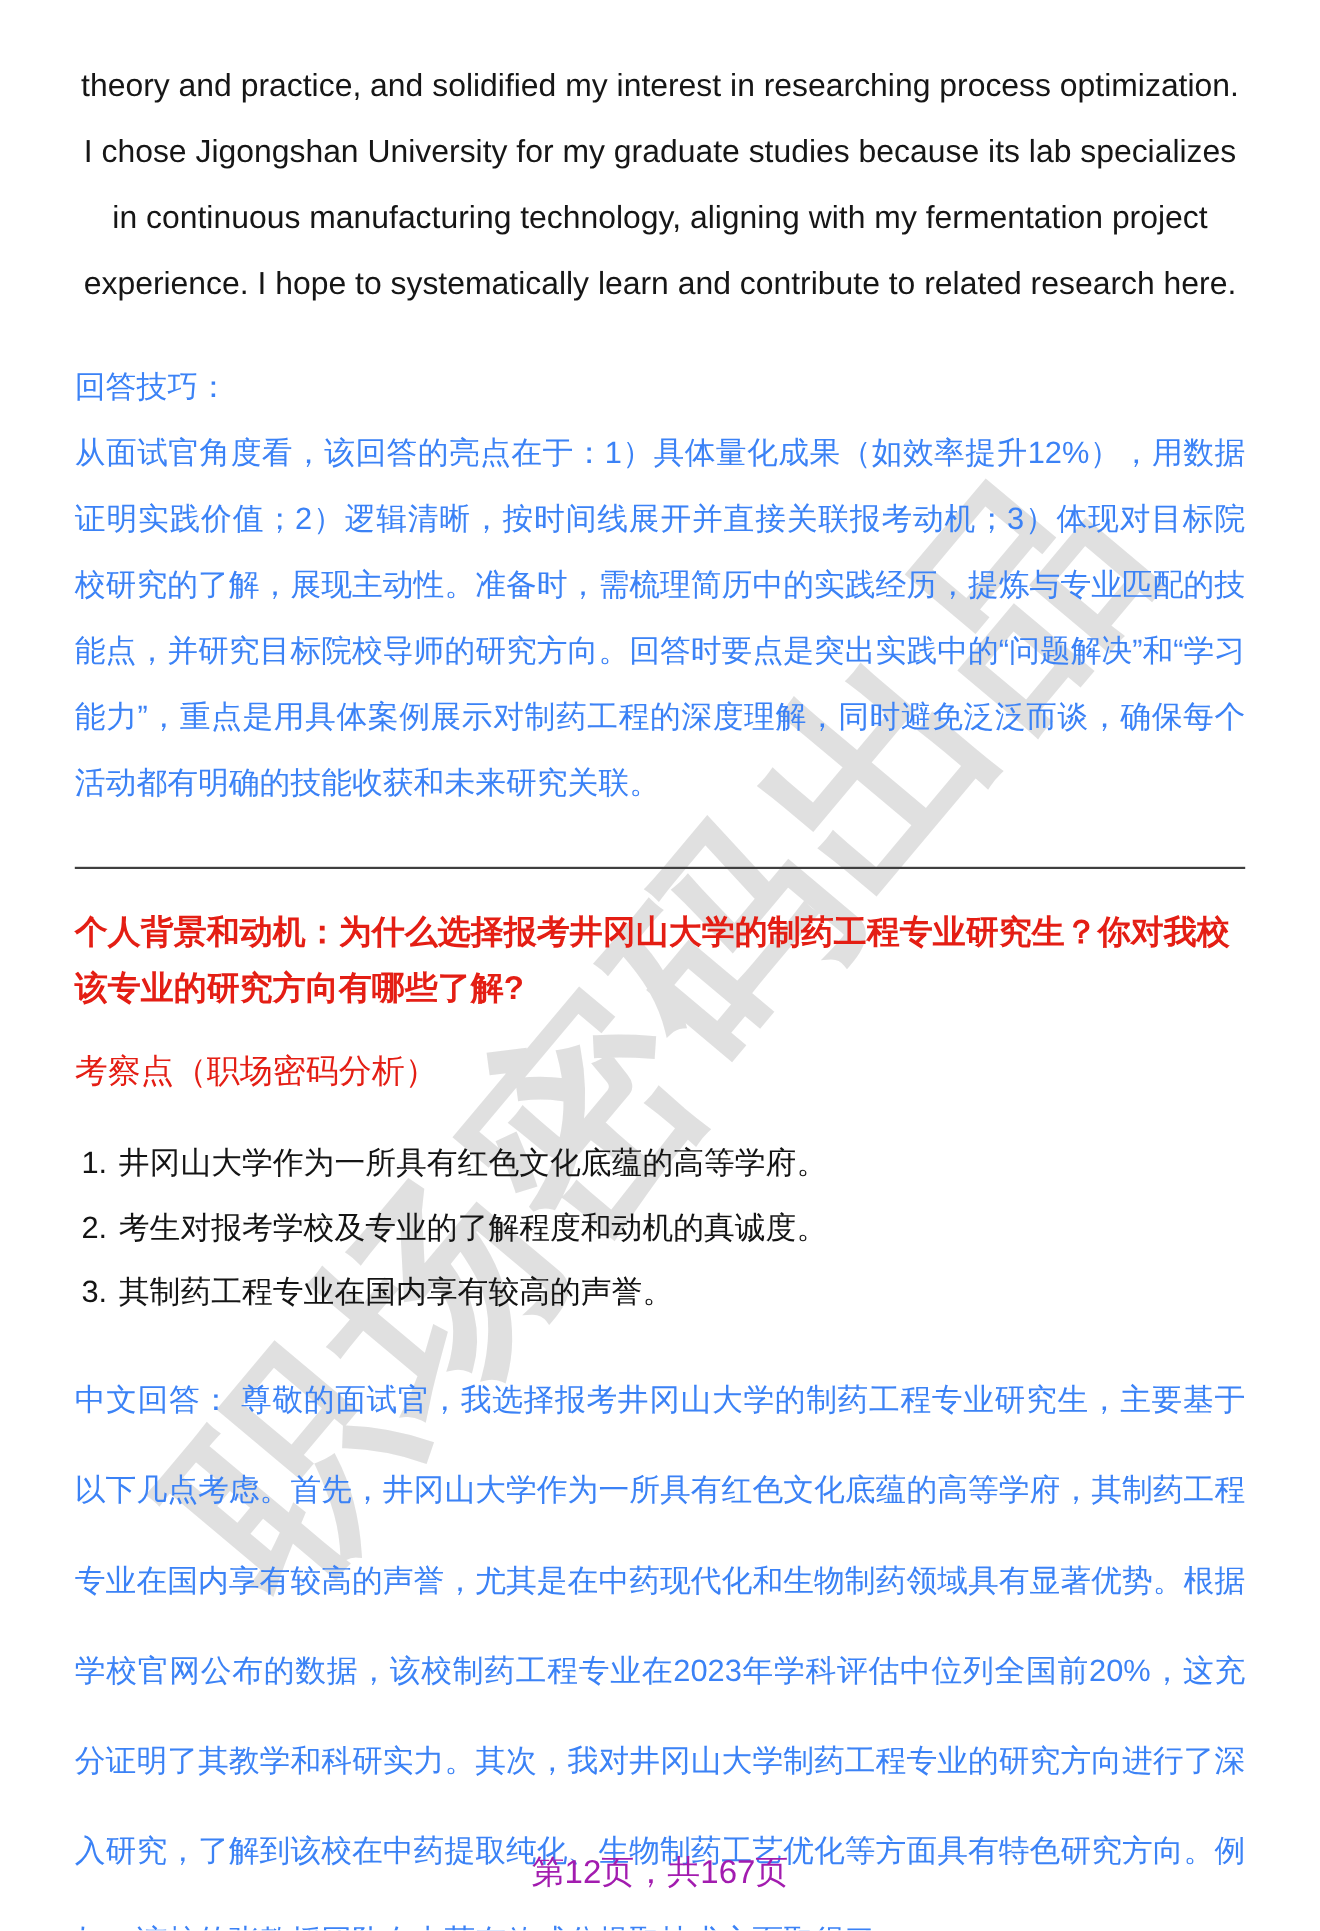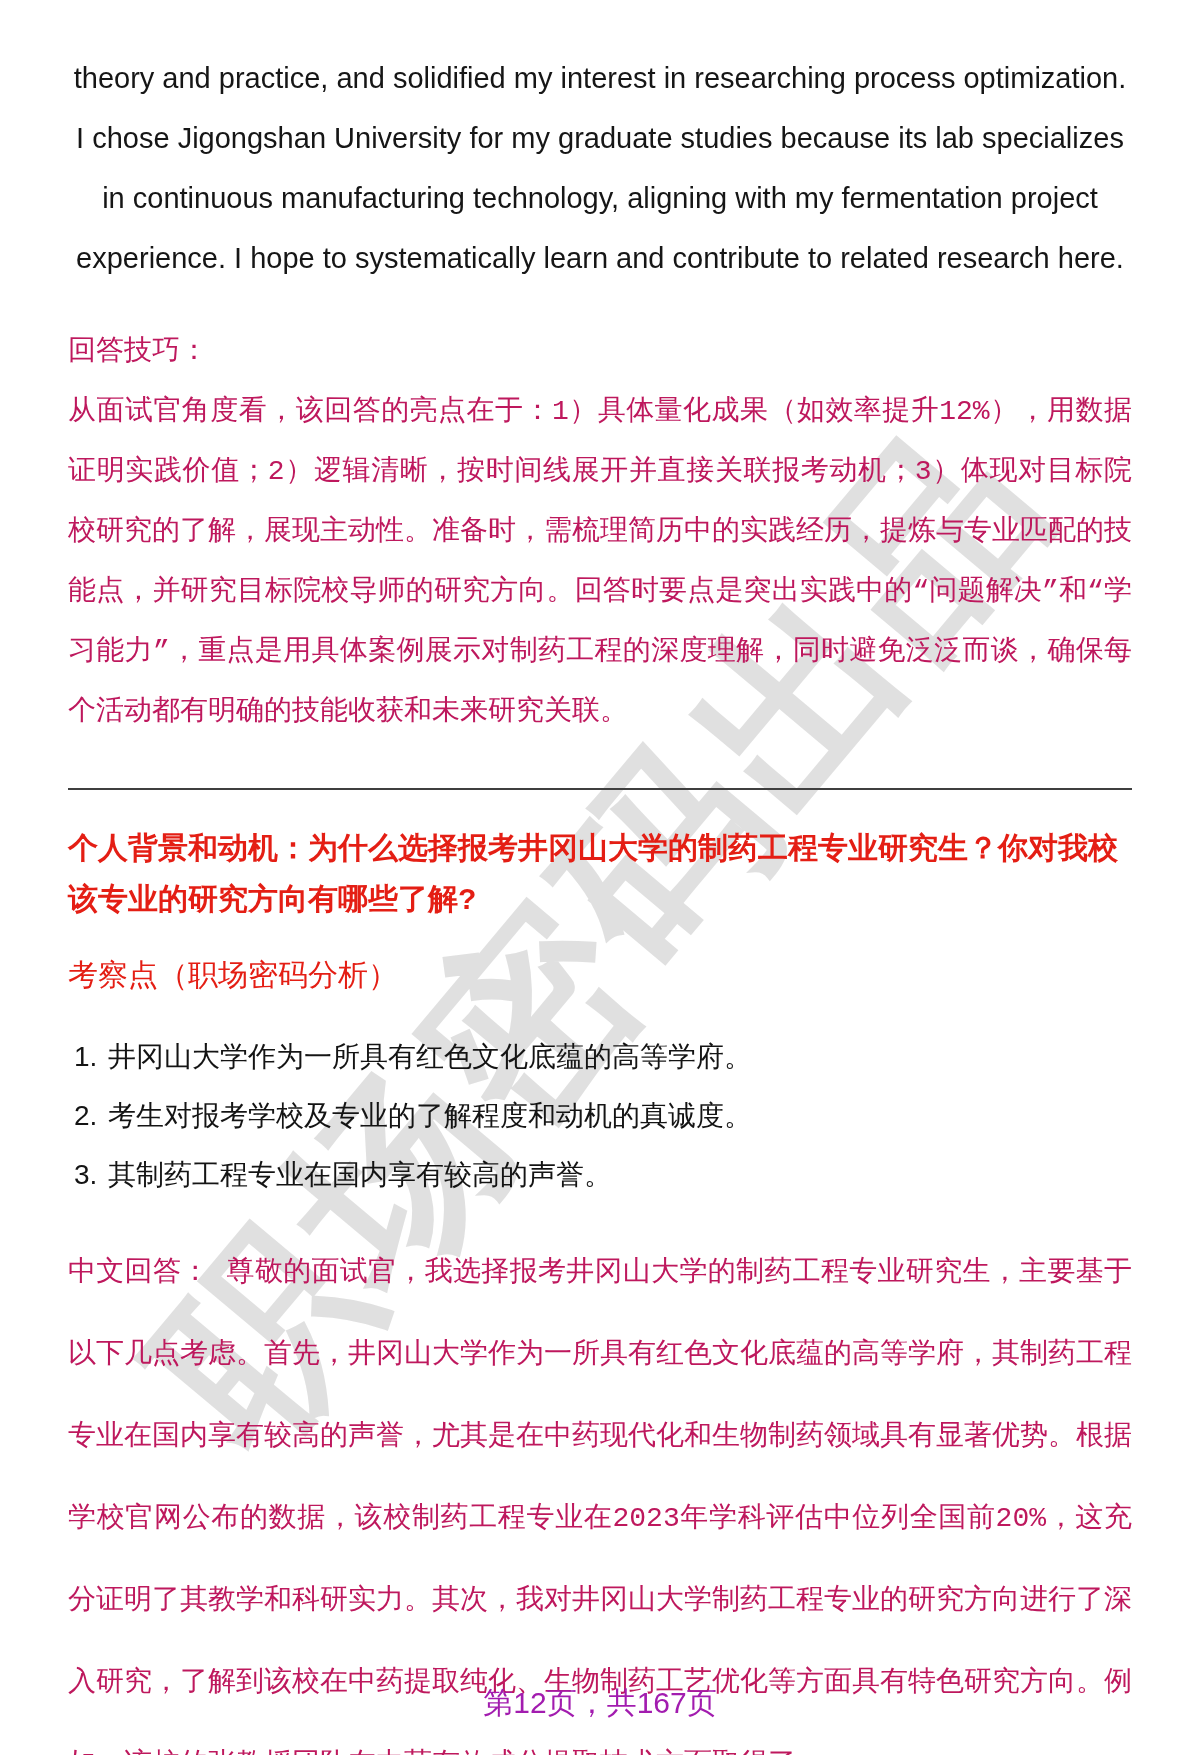--- a/index.html
+++ b/index.html
@@ -36,21 +36,21 @@
   }
 
   .en-paragraph {
     margin-top: 48px;
     font-size: 29px;
     line-height: 60px;
     text-align: center;
     color: #161616;
   }
 
-  .zh { font-size: 28px; color: #be185d; font-family: Liberation Mono, monospace; }
+  .zh { font-size: 28px; color: #3b82f6; }
 
   .tips-label {
     margin-top: 34px;
     line-height: 60px;
   }
 
   .tips-body {
     line-height: 60px;
     text-align: justify;
   }

